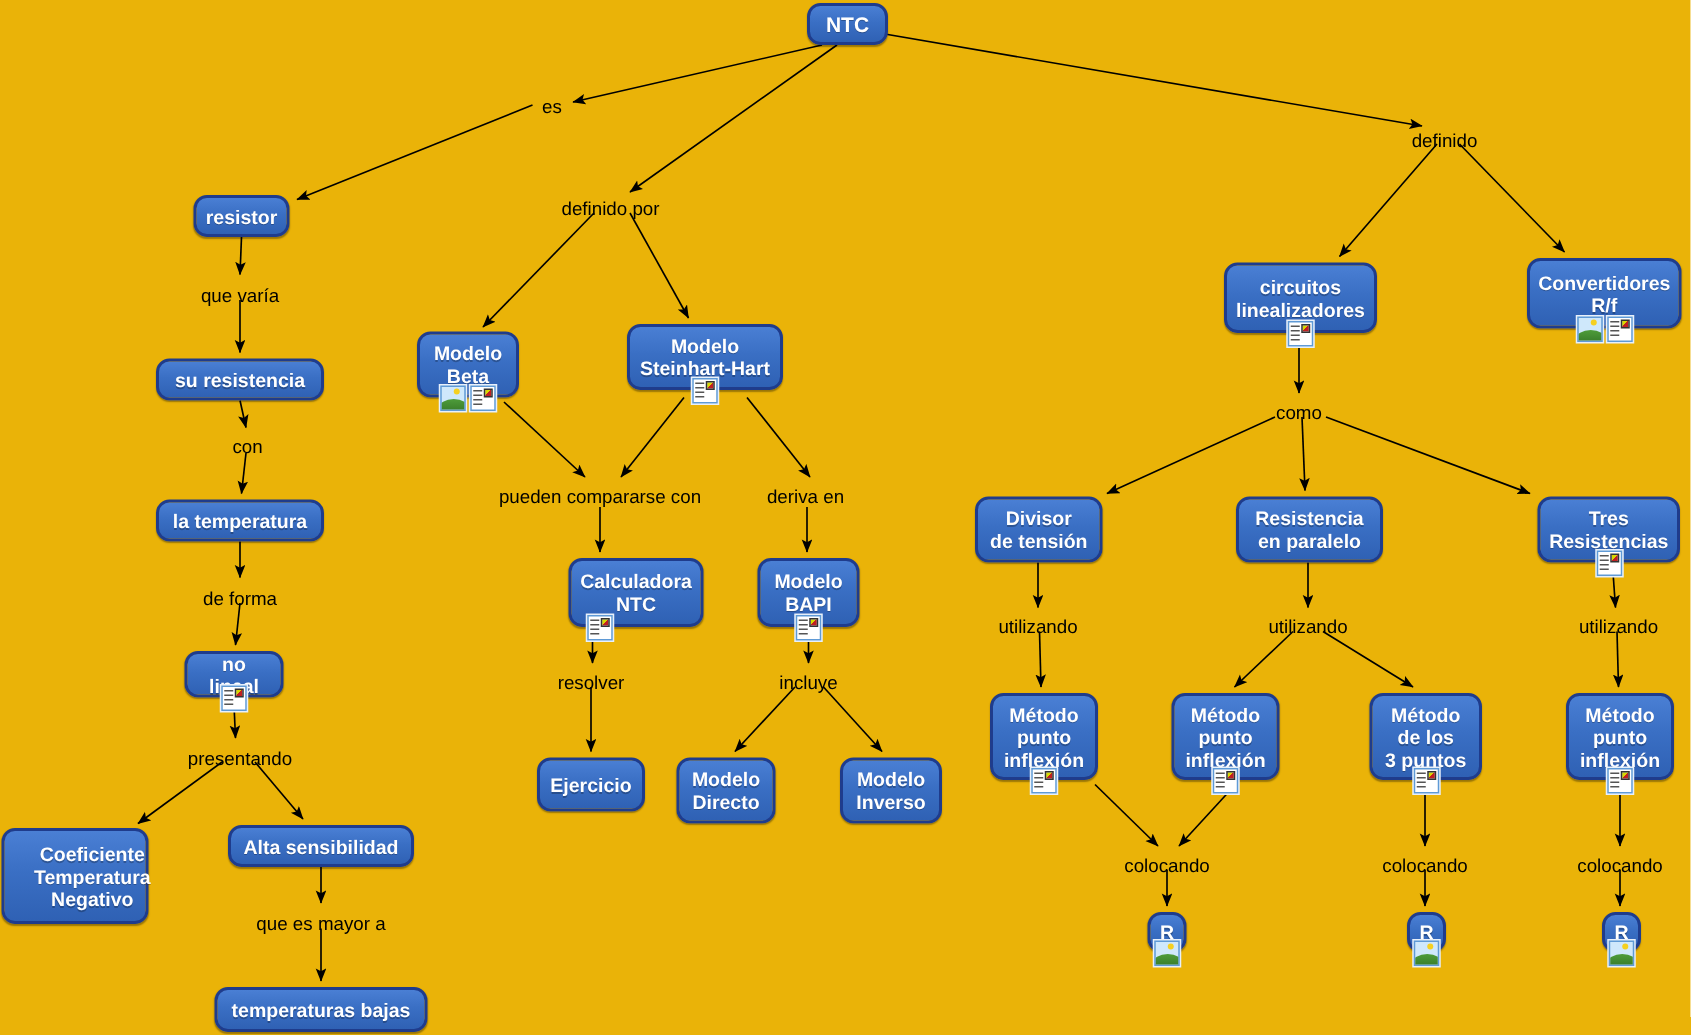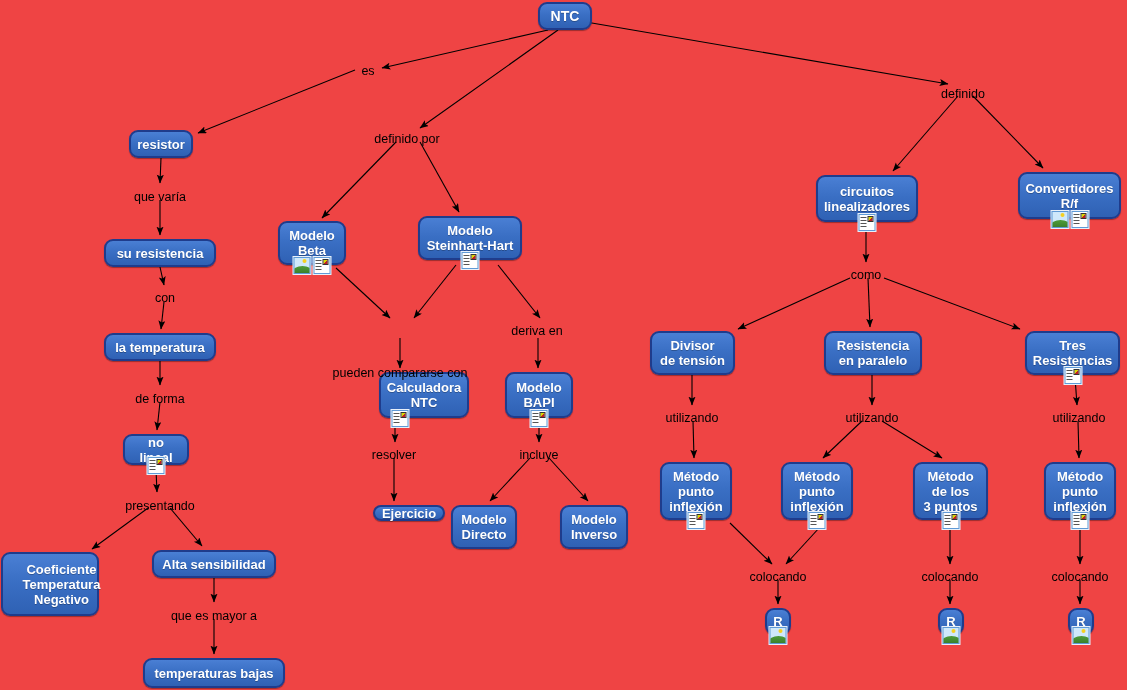--- a/index.html
+++ b/index.html
@@ -1,20 +1,20 @@
 <!DOCTYPE html>
 <html><head>
 <meta charset="utf-8">
 <style>
   html,body{margin:0;padding:0;background:#ffffff;}
   body{font-family:"Liberation Sans", sans-serif;}
   #canvas{
     position:relative;
     width:1127px;height:690px;
-    background:#ef4444;
+    background:#eab308;
     overflow:hidden;
   }
   #edges{position:absolute;left:0;top:0;width:1127px;height:690px;}
   .node{
     position:absolute;
     box-sizing:border-box;
     border:2px solid #1F3C8C;
     border-radius:9px;
     background:linear-gradient(to bottom,#4a7fd4 0%,#3a6fc4 45%,#2f61b4 100%);
     color:#ffffff;
@@ -177,21 +177,21 @@
       <div class="node" style="left: 355px; top: 372px; width: 90px; height: 46px; margin-left: 24px;">Calculadora
 NTC</div>
       <div class="badges" style="left: 400px; top: 410px;">
         <span class="badge doc"></span>
       </div>
       <div class="node" style="left: 505px; top: 372px; width: 68px; height: 46px;">Modelo
 BAPI</div>
       <div class="badges" style="left: 539px; top: 410px;">
         <span class="badge doc"></span>
       </div>
-      <div class="node" style="left: 373px; top: 505px; width: 72px; height: 16px;">Ejercicio</div>
+      <div class="node" style="left: 358px; top: 505px; width: 72px; height: 36px;">Ejercicio</div>
       <div class="node" style="left: 451px; top: 505px; width: 66px; height: 44px;">Modelo
 Directo</div>
       <div class="node" style="left: 560px; top: 505px; width: 68px; height: 44px;">Modelo
 Inverso</div>
       <div class="node" style="left: 816px; top: 175px; width: 102px; height: 47px;">circuitos
 linealizadores</div>
       <div class="badges" style="left: 867px; top: 214px;">
         <span class="badge doc"></span>
       </div>
       <div class="node" style="left: 1018px; top: 172px; width: 103px; height: 47px;">Convertidores
@@ -248,21 +248,21 @@
     </div>
   <div id="labels-layer">
       <div class="linklabel" style="left: 368px; top: 64px;">es</div>
       <div class="linklabel" style="left: 407px; top: 132px;">definido por</div>
       <div class="linklabel" style="left: 963px; top: 87px;">definido</div>
       <div class="linklabel" style="left: 160px; top: 190px;">que varía</div>
       <div class="linklabel" style="left: 165px; top: 291px;">con</div>
       <div class="linklabel" style="left: 160px; top: 392px;">de forma</div>
       <div class="linklabel" style="left: 160px; top: 499px;">presentando</div>
       <div class="linklabel" style="left: 214px; top: 609px;">que es mayor a</div>
-      <div class="linklabel" style="left: 400px; top: 324px; margin-top: 42px;">pueden compararse con</div>
+      <div class="linklabel" style="left: 400px; top: 324px;">pueden compararse con</div>
       <div class="linklabel" style="left: 537px; top: 324px;">deriva en</div>
       <div class="linklabel" style="left: 394px; top: 448px;">resolver</div>
       <div class="linklabel" style="left: 539px; top: 448px;">incluye</div>
       <div class="linklabel" style="left: 866px; top: 268px;">como</div>
       <div class="linklabel" style="left: 692px; top: 411px;">utilizando</div>
       <div class="linklabel" style="left: 872px; top: 411px;">utilizando</div>
       <div class="linklabel" style="left: 1079px; top: 411px;">utilizando</div>
       <div class="linklabel" style="left: 778px; top: 570px;">colocando</div>
       <div class="linklabel" style="left: 950px; top: 570px;">colocando</div>
       <div class="linklabel" style="left: 1080px; top: 570px;">colocando</div>

